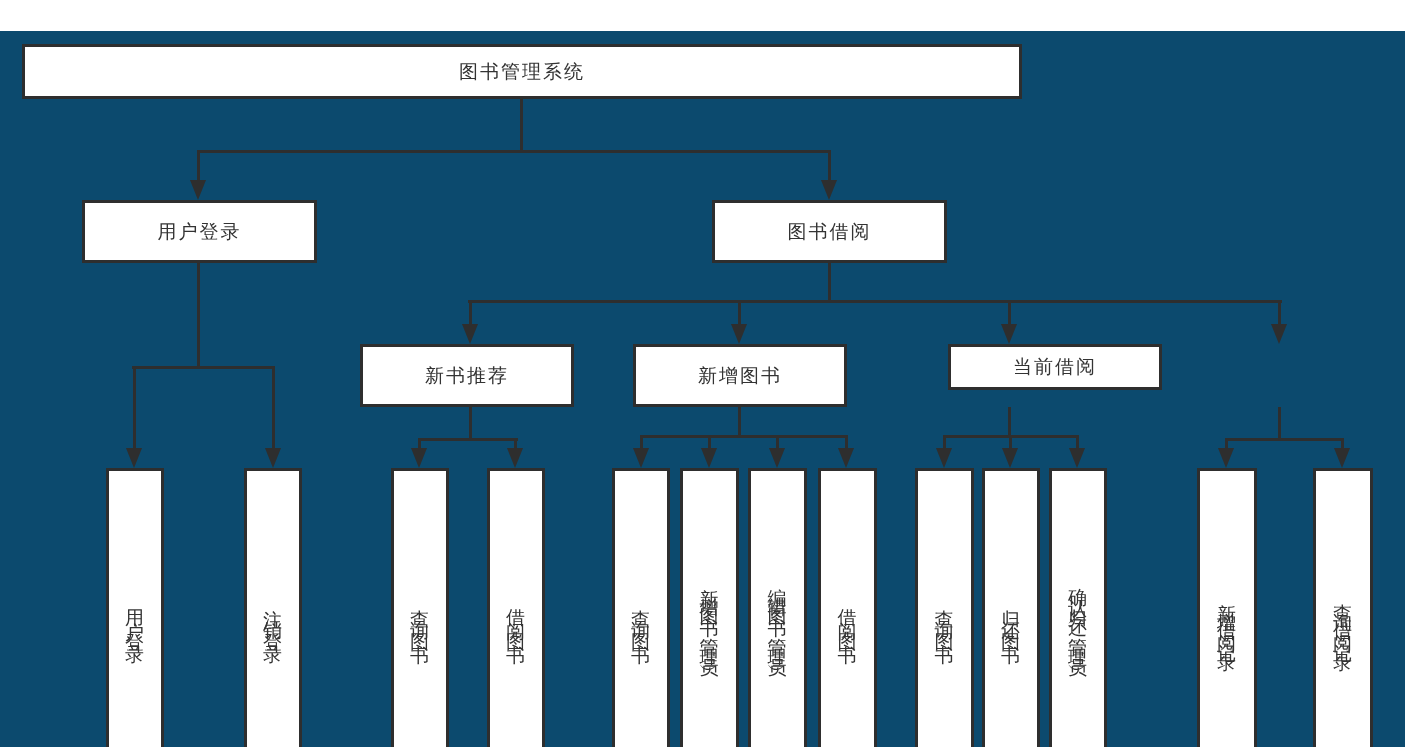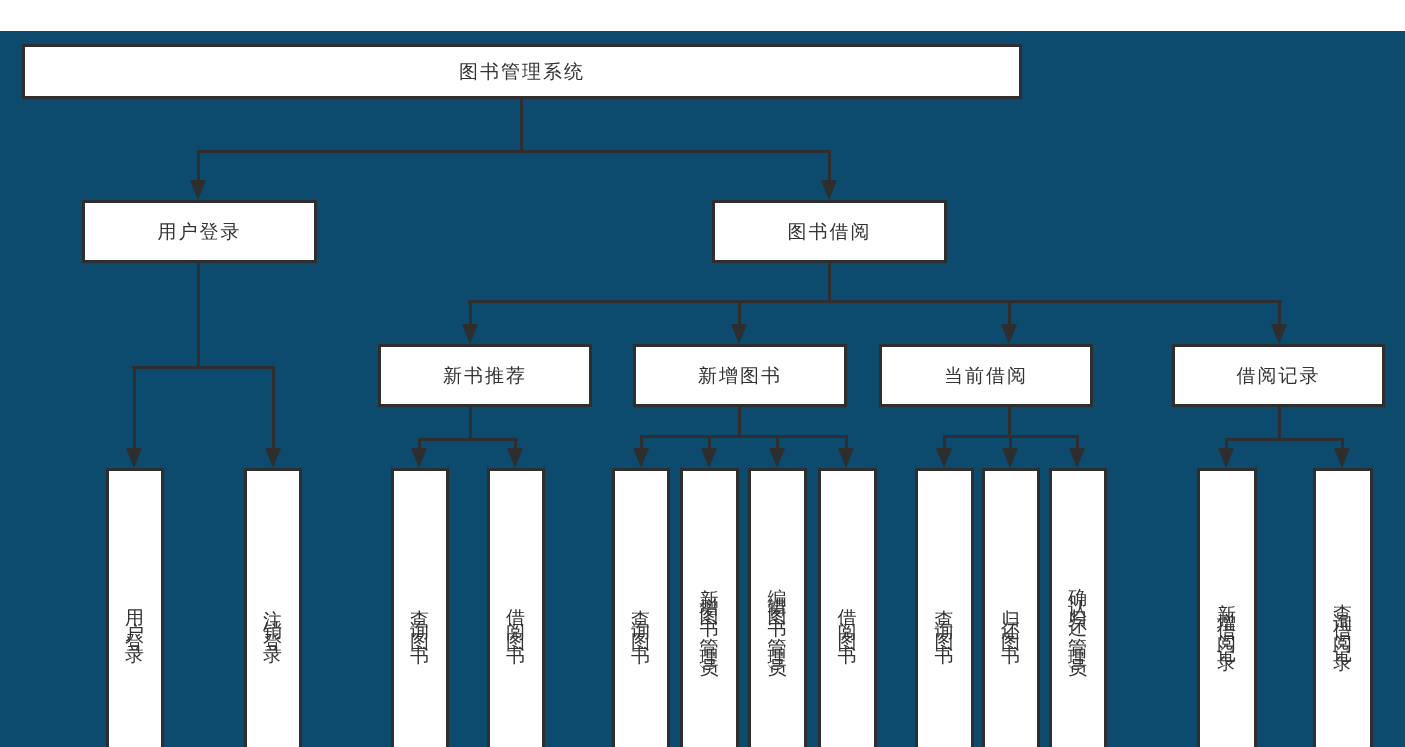--- a/index.html
+++ b/index.html
@@ -141,31 +141,28 @@
     <span>图书管理系统</span>
   </div>
 
   <div class="box h" style="left:82px;top:169px;width:235px;height:63px">
     <span>用户登录</span>
   </div>
   <div class="box h" style="left:712px;top:169px;width:235px;height:63px">
     <span>图书借阅</span>
   </div>
 
-  <div class="box h" style="left:378px;top:313px;width:214px;height:63px">
+  <div class="box h" style="left:360px;top:313px;width:214px;height:63px">
     <span>新书推荐</span>
   </div>
   <div class="box h" style="left:633px;top:313px;width:214px;height:63px">
     <span>新增图书</span>
   </div>
-  <div class="box h" style="left:879px;top:313px;width:214px;height:63px">
+  <div class="box h" style="left:948px;top:313px;width:214px;height:46px">
     <span>当前借阅</span>
-  </div>
-  <div class="box h" style="left:1172px;top:313px;width:213px;height:63px">
-    <span>借阅记录</span>
   </div>
 
   <div class="box v" style="left:106px;top:437px;width:58px;height:300px">
     <span>用户登录</span>
   </div>
   <div class="box v" style="left:244px;top:437px;width:58px;height:300px">
     <span>注销登录</span>
   </div>
 
   <div class="box v" style="left:391px;top:437px;width:58px;height:300px">

